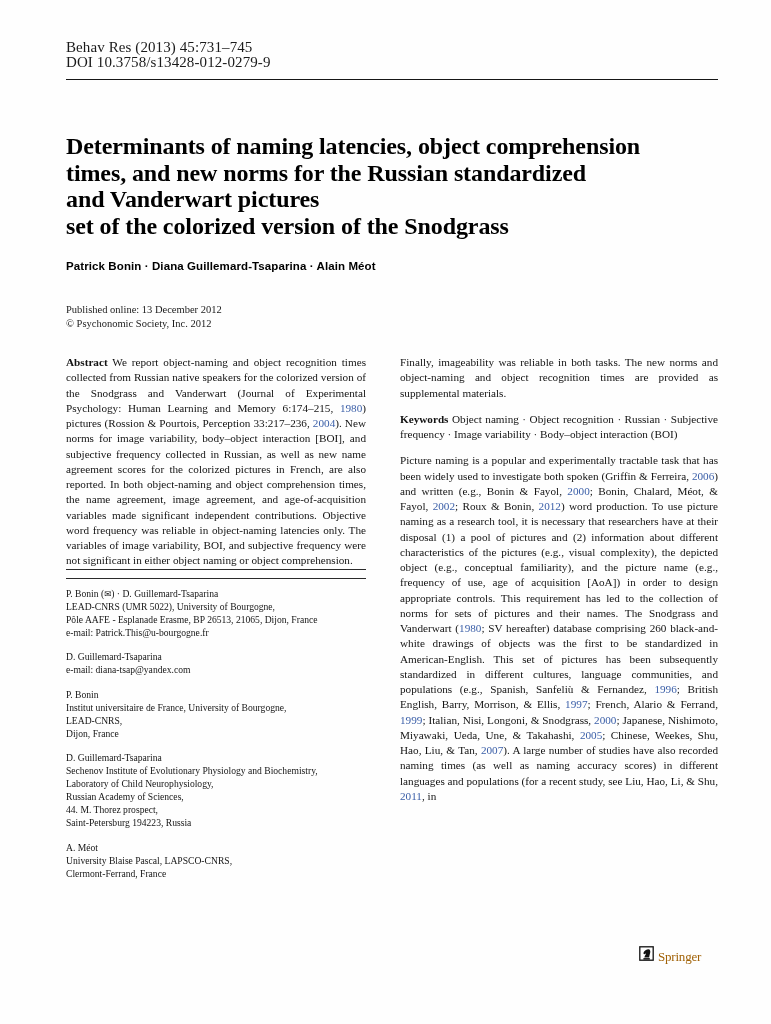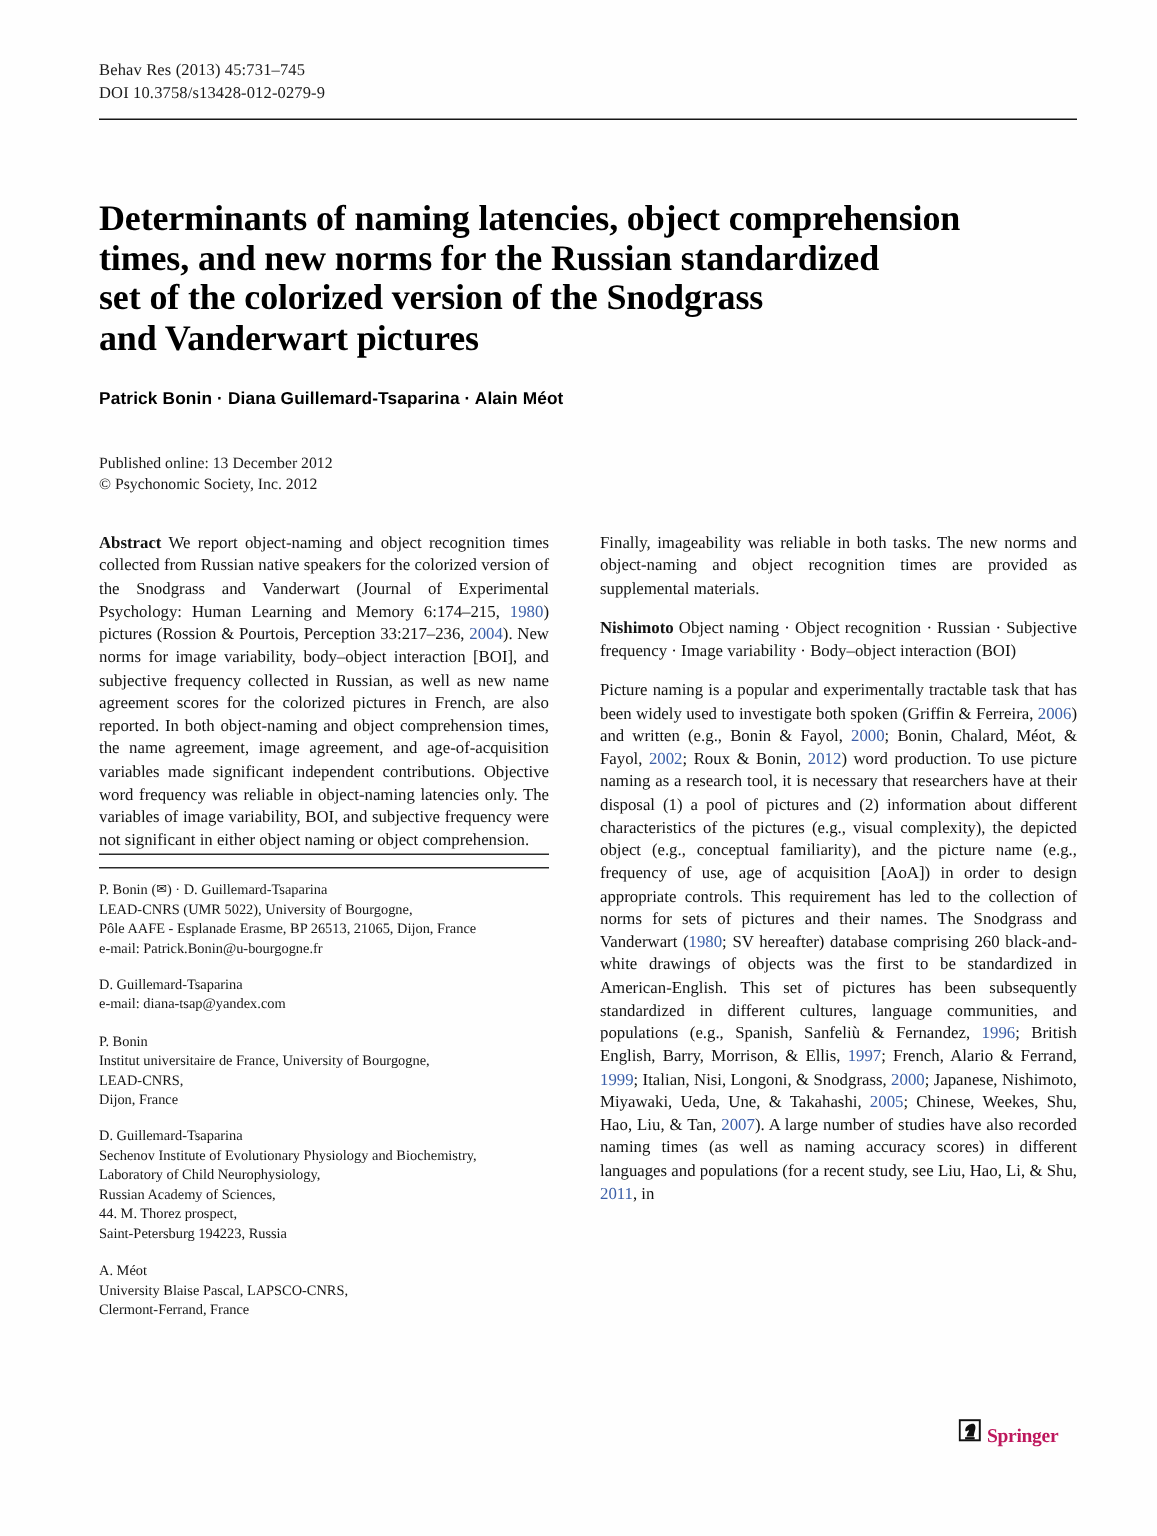--- a/index.html
+++ b/index.html
@@ -23,21 +23,21 @@
     width: 771px;
     height: 1024px;
     background: #fefefe;
   }
 
   
   .runhead {
     position: absolute;
     left: 66px;
     top: 40px;
-    font-size: 11px;
+    font-size: 15px;
     line-height: 14.5px;
     letter-spacing: 0.1px;
     color: #1a1a1a;
   }
   .runhead div { white-space: nowrap; }
 
   .rule-top {
     position: absolute;
     left: 66px;
     top: 79px;
@@ -142,42 +142,42 @@
     position: absolute;
     left: 639px;
     top: 946px;
     display: flex;
     align-items: center;
     gap: 4px;
   }
   .springer .mark { display: block; }
   .springer .wordmark {
     font-family: "Liberation Serif", "DejaVu Serif", serif;
-    font-weight: bold;
+    font-weight: normal;
     font-size: 13px;
     letter-spacing: -0.2px;
-    color: #be185d;
+    color: #a16207;
   }
 </style>
 </head>
 <body>
 
 <div class="page">
 
   <div class="runhead">
     <div>Behav Res (2013) 45:731–745</div>
     <div>DOI 10.3758/s13428-012-0279-9</div>
   </div>
   <div class="rule-top"></div>
 
   <div class="title">
     <div>Determinants of naming latencies, object comprehension</div>
     <div>times, and new norms for the Russian standardized</div>
+    <div>and Vanderwart pictures</div>
     <div>set of the colorized version of the Snodgrass</div>
-    <div>and Vanderwart pictures</div>
   </div>
 
   <div class="authors">Patrick Bonin · Diana Guillemard-Tsaparina · Alain Méot</div>
 
   <div class="pubinfo">
     <div>Published online: 13 December 2012</div>
     <div>© Psychonomic Society, Inc. 2012</div>
   </div>
 
   <div class="col col-left">
@@ -185,21 +185,21 @@
   </div>
 
   <div class="fnote">
     <div class="hr"></div>
     <div class="hr second"></div>
 
     <div class="blk">
       <div><span>P. Bonin (</span><span class="env">✉</span><span>) · D. Guillemard-Tsaparina</span></div>
       <div>LEAD-CNRS (UMR 5022), University of Bourgogne,</div>
       <div>Pôle AAFE - Esplanade Erasme, BP 26513, 21065, Dijon, France</div>
-      <div>e-mail: Patrick.Bonin@u-bourgogne.fr</div>
+      <div>e-mail: Patrick.This@u-bourgogne.fr</div>
     </div>
 
     <div class="blk">
       <div>D. Guillemard-Tsaparina</div>
       <div>e-mail: diana-tsap@yandex.com</div>
     </div>
 
     <div class="blk">
       <div>P. Bonin</div>
       <div>Institut universitaire de France, University of Bourgogne,</div>
@@ -219,21 +219,21 @@
     <div class="blk">
       <div>A. Méot</div>
       <div>University Blaise Pascal, LAPSCO-CNRS,</div>
       <div>Clermont-Ferrand, France</div>
     </div>
   </div>
 
   <div class="col col-right">
     <p><span id="abs-cont">Finally, imageability was reliable in both tasks. The new norms and object-naming and object recognition times are provided as supplemental materials.</span></p>
 
-    <p><b class="lead">Nishimoto</b><span> Object naming · Object recognition · Russian · Subjective frequency · Image variability · Body–object interaction (BOI)</span></p>
+    <p><b class="lead">Keywords</b><span> Object naming · Object recognition · Russian · Subjective frequency · Image variability · Body–object interaction (BOI)</span></p>
 
     <p><span>Picture naming is a popular and experimentally tractable task that has been widely used to investigate both spoken (Griffin &amp; Ferreira, </span><span class="cit">2006</span><span>) and written (e.g., Bonin &amp; Fayol, </span><span class="cit">2000</span><span>; Bonin, Chalard, Méot, &amp; Fayol, </span><span class="cit">2002</span><span>; Roux &amp; Bonin, </span><span class="cit">2012</span><span>) word production. To use picture naming as a research tool, it is necessary that researchers have at their disposal (1) a pool of pictures and (2) information about different characteristics of the pictures (e.g., visual complexity), the depicted object (e.g., conceptual familiarity), and the picture name (e.g., frequency of use, age of acquisition [AoA]) in order to design appropriate controls. This requirement has led to the collection of norms for sets of pictures and their names. The Snodgrass and Vanderwart (</span><span class="cit">1980</span><span>; SV hereafter) database comprising 260 black-and-white drawings of objects was the first to be standardized in American-English. This set of pictures has been subsequently standardized in different cultures, language communities, and populations (e.g., Spanish, Sanfeliù &amp; Fernandez, </span><span class="cit">1996</span><span>; British English, Barry, Morrison, &amp; Ellis, </span><span class="cit">1997</span><span>; French, Alario &amp; Ferrand, </span><span class="cit">1999</span><span>; Italian, Nisi, Longoni, &amp; Snodgrass, </span><span class="cit">2000</span><span>; Japanese, Nishimoto, Miyawaki, Ueda, Une, &amp; Takahashi, </span><span class="cit">2005</span><span>; Chinese, Weekes, Shu, Hao, Liu, &amp; Tan, </span><span class="cit">2007</span><span>). A large number of studies have also recorded naming times (as well as naming accuracy scores) in different languages and populations (for a recent study, see Liu, Hao, Li, &amp; Shu, </span><span class="cit">2011</span><span>, in</span></p>
   </div>
 
   <div class="springer">
     <span class="mark">
       <svg width="15" height="17" viewBox="0 0 15 17" xmlns="http://www.w3.org/2000/svg">
         <rect x="0.8" y="0.8" width="13.4" height="13.4" fill="none" stroke="#111" stroke-width="1.3"></rect>
         <path d="M9.6 3.2 C7.4 3.2 5.3 4.6 4.6 6.6 C4.3 7.5 4.6 8.2 5.3 8.2 C5.8 8.2 6.1 7.9 6.4 7.4 L7.0 8.0 C6.3 9.1 5.6 10.2 5.4 11.6 L10.2 11.6 C10.3 9.6 10.9 8.2 11.2 6.8 C11.6 5.0 11.0 3.2 9.6 3.2 Z" fill="#111"></path>
         <rect x="4.4" y="12.1" width="6.4" height="1.5" fill="#111"></rect>

